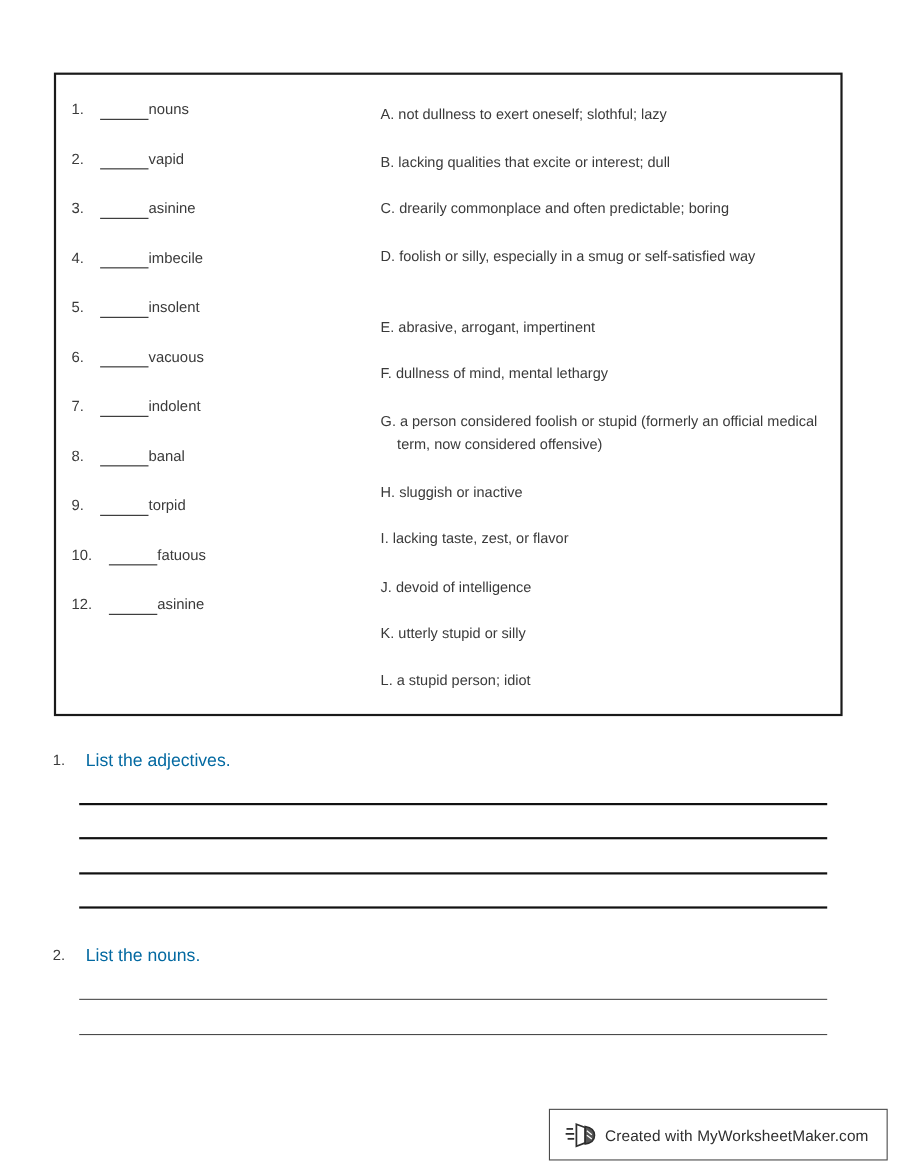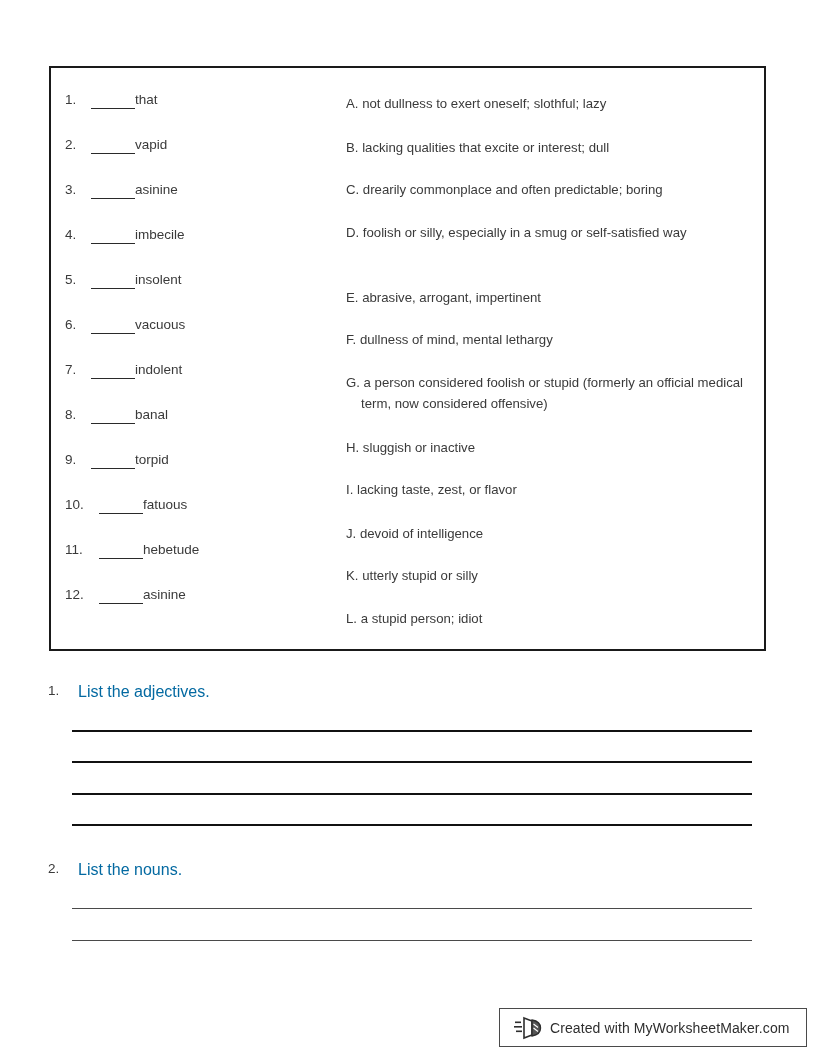--- a/index.html
+++ b/index.html
@@ -118,21 +118,21 @@
   .write-line.thin {
     border-top: 1.7px solid #4a4a4a;
   }
 
   
   .footer-badge {
     position: absolute;
     left: 499px;
     top: 1008px;
     width: 308px;
-    height: 39px;
+    height: 47px;
     border: 1.5px solid #4a4a4a;
     box-sizing: border-box;
     display: flex;
     align-items: center;
     background: #ffffff;
   }
   .badge-icon {
     width: 30px;
     height: 26px;
     margin-left: 14px;
@@ -151,21 +151,21 @@
 <body>
 
 <div class="page">
 
   <div class="match-box">
 
     <div class="col-words">
         <div class="word-row nw">
           <span class="word-num">1.</span>
           <span class="word-blank"></span>
-          <span class="word-text">that</span>
+          <span class="word-text">nouns</span>
         </div>
         <div class="word-row nw">
           <span class="word-num">2.</span>
           <span class="word-blank"></span>
           <span class="word-text">vapid</span>
         </div>
         <div class="word-row nw">
           <span class="word-num">3.</span>
           <span class="word-blank"></span>
           <span class="word-text">asinine</span>
@@ -197,25 +197,20 @@
         </div>
         <div class="word-row nw">
           <span class="word-num">9.</span>
           <span class="word-blank"></span>
           <span class="word-text">torpid</span>
         </div>
         <div class="word-row ww">
           <span class="word-num">10.</span>
           <span class="word-blank"></span>
           <span class="word-text">fatuous</span>
-        </div>
-        <div class="word-row ww">
-          <span class="word-num">11.</span>
-          <span class="word-blank"></span>
-          <span class="word-text">hebetude</span>
         </div>
         <div class="word-row ww">
           <span class="word-num">12.</span>
           <span class="word-blank"></span>
           <span class="word-text">asinine</span>
         </div>
       </div>
 
     <div class="col-defs">
         <div class="def-row" style="top: 14px;"><span>A.</span> <span>not dullness to exert oneself; slothful; lazy</span></div>

